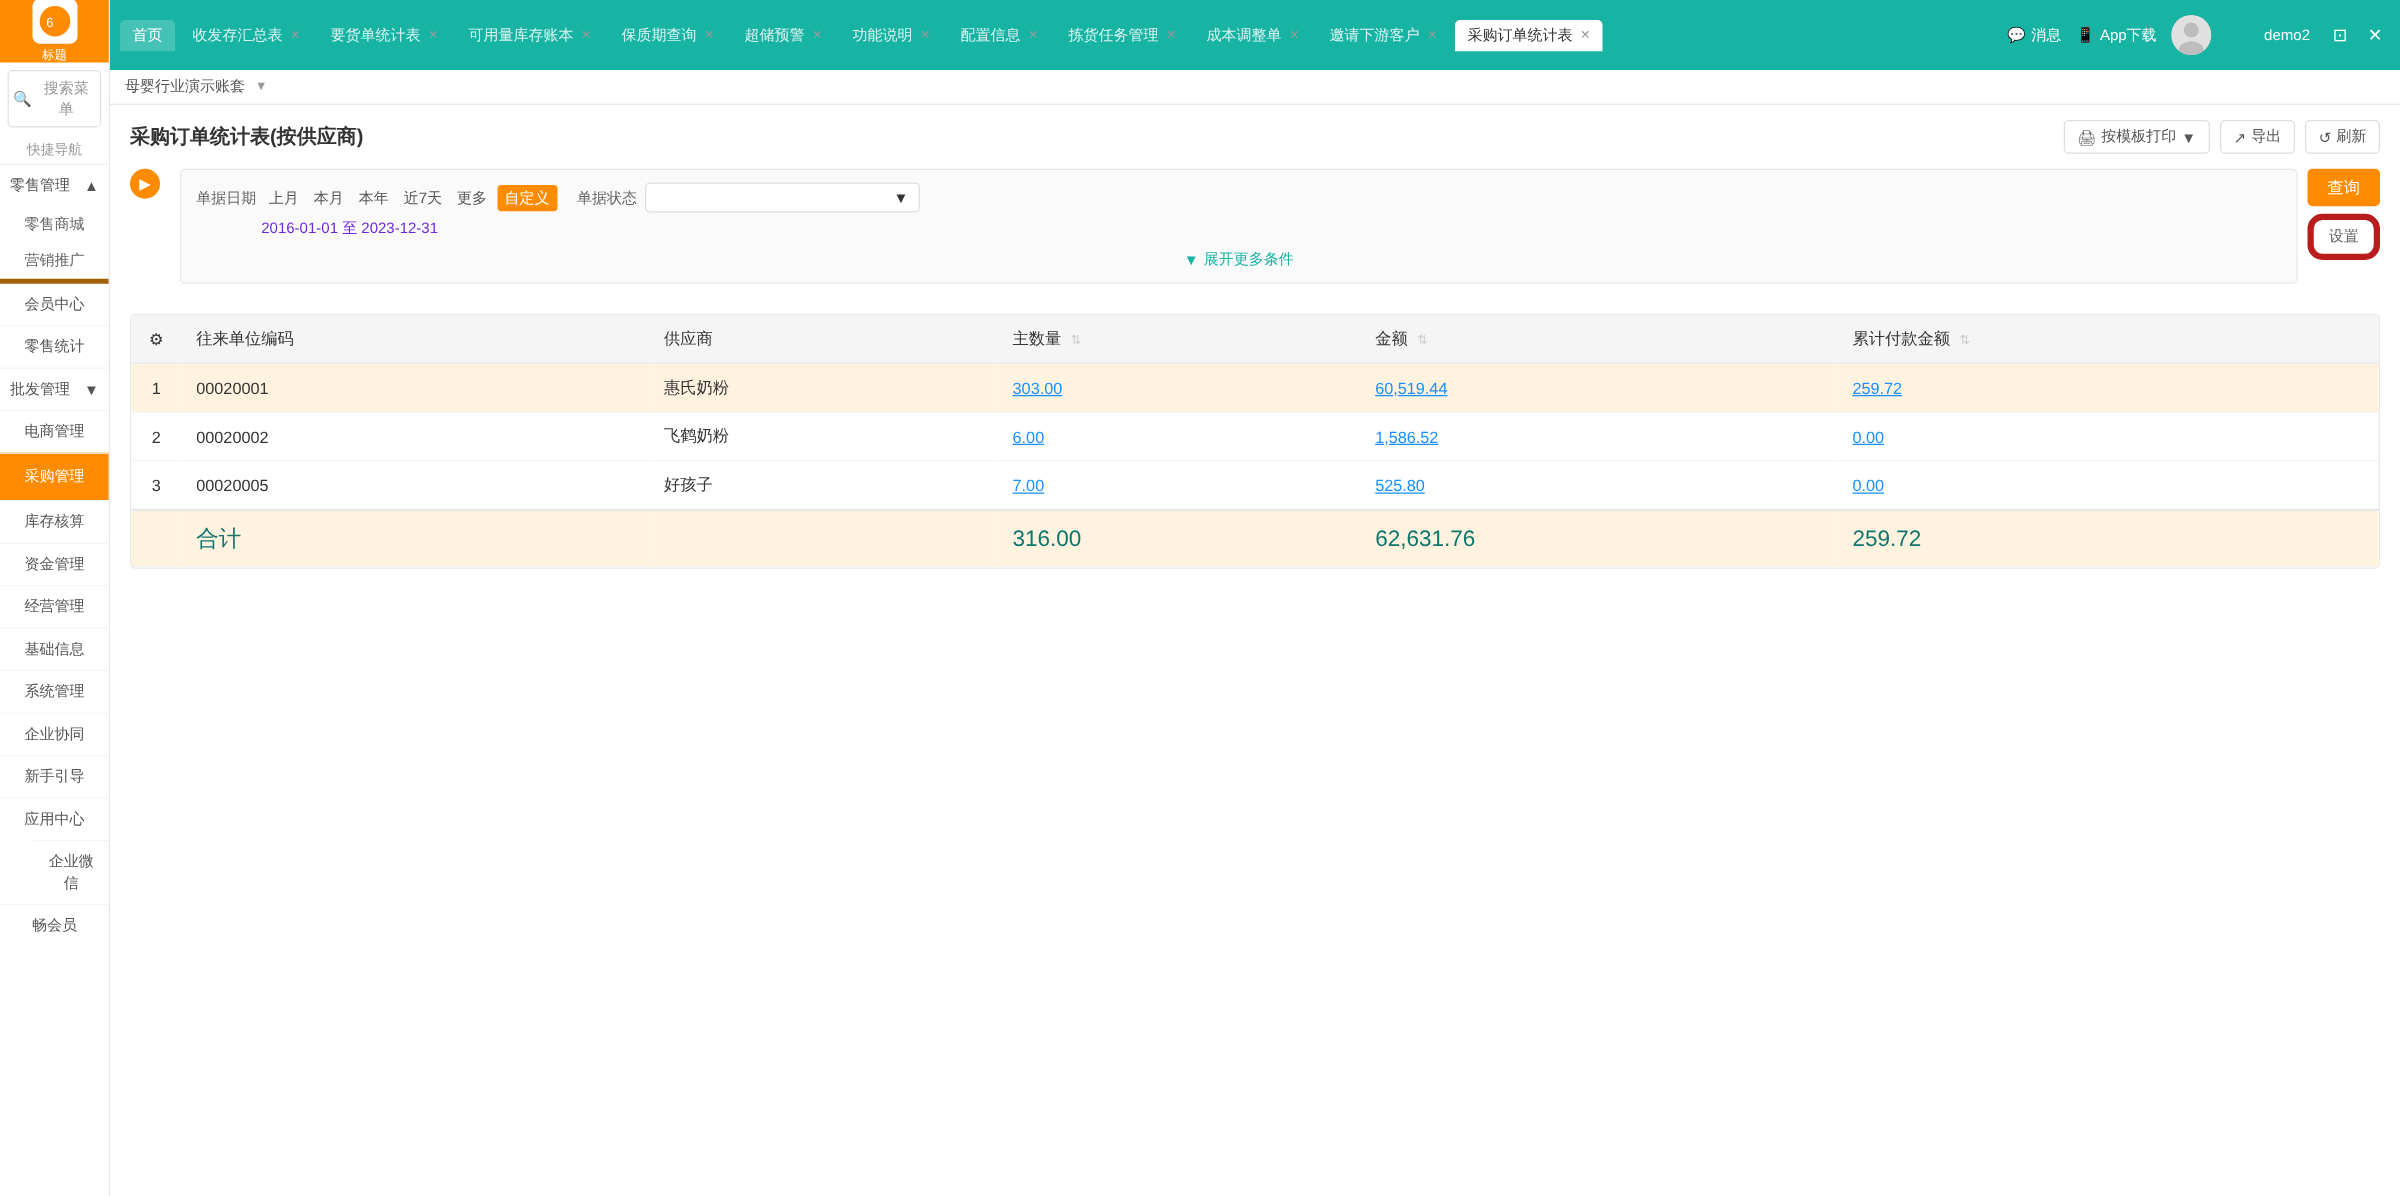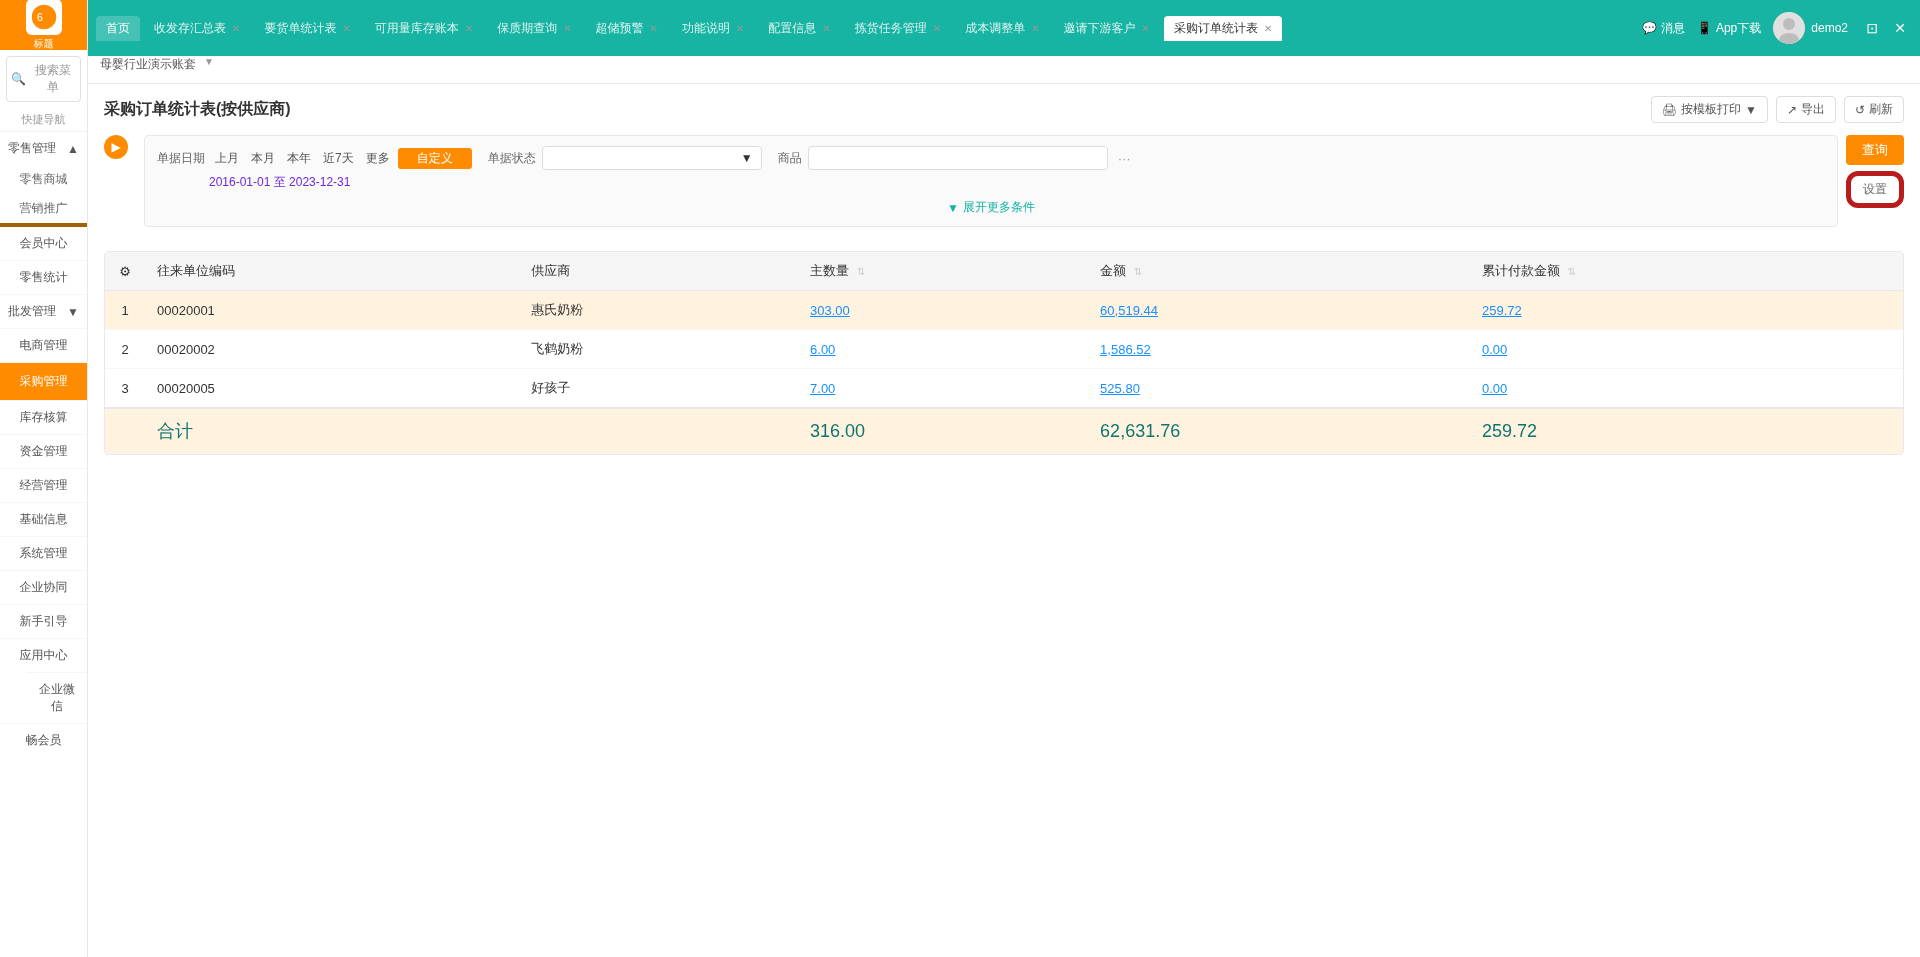--- a/index.html
+++ b/index.html
@@ -18,38 +18,38 @@
     .topbar-tab.active { background: white; color: #333; border-radius: 4px 4px 0 0; }
     .topbar-tab .close-btn { font-size: 10px; color: #999; margin-left: 2px; }
     .topbar-tab.home { background: rgba(255,255,255,0.2); color: white; }
     .topbar-spacer { flex: 1; }
     .topbar-actions { display: flex; align-items: center; gap: 12px; color: white; font-size: 12px; }
     .topbar-action { display: flex; align-items: center; gap: 4px; cursor: pointer; white-space: nowrap; }
     .topbar-win-btns { display: flex; gap: 4px; }
     .topbar-win-btn { width: 24px; height: 24px; display: flex; align-items: center; justify-content: center; color: white; cursor: pointer; font-size: 14px; }
 
     
-    .header-info { background: white; height: 28px; display: flex; align-items: flex-start; padding: 0 12px; border-bottom: 1px solid #e8e8e8; flex-shrink: 0; gap: 8px; }
+    .header-info { background: white; height: 28px; display: flex; align-items: center; padding: 0 12px; border-bottom: 1px solid #e8e8e8; flex-shrink: 0; gap: 8px; }
 
     
     .page-content { flex: 1; padding: 12px 16px; overflow-y: auto; background: white; }
     .page-title { font-size: 16px; font-weight: bold; color: #333; margin-bottom: 12px; display: flex; align-items: center; justify-content: space-between; }
     .page-title-actions { display: flex; align-items: center; gap: 8px; }
     .btn-print { background: none; border: 1px solid #ddd; border-radius: 4px; padding: 4px 10px; font-size: 12px; color: #555; cursor: pointer; display: flex; align-items: center; gap: 4px; }
     .btn-export { background: none; border: 1px solid #ddd; border-radius: 4px; padding: 4px 10px; font-size: 12px; color: #555; cursor: pointer; display: flex; align-items: center; gap: 4px; }
     .btn-refresh { background: none; border: 1px solid #ddd; border-radius: 4px; padding: 4px 10px; font-size: 12px; color: #555; cursor: pointer; display: flex; align-items: center; gap: 4px; }
 
     
     .filter-area { background: #fafafa; border: 1px solid #e8e8e8; border-radius: 4px; padding: 10px 12px; margin-bottom: 12px; }
     .filter-row { display: flex; align-items: center; gap: 16px; flex-wrap: wrap; }
     .filter-item { display: flex; align-items: center; gap: 6px; }
     .filter-label { font-size: 12px; color: #666; white-space: nowrap; }
     .filter-date-shortcuts { display: flex; align-items: center; gap: 4px; }
     .filter-shortcut { font-size: 12px; color: #555; cursor: pointer; padding: 2px 4px; }
-    .filter-shortcut.custom { background: #ff8c00; color: white; border-radius: 3px; padding: 2px 19px; }
+    .filter-shortcut.custom { background: #ff8c00; color: white; border-radius: 3px; padding: 2px 6px; }
     .filter-select { border: 1px solid #ddd; border-radius: 4px; padding: 4px 8px; font-size: 12px; color: #333; background: white; min-width: 200px; cursor: pointer; display: flex; align-items: center; justify-content: space-between; }
     .filter-input { border: 1px solid #ddd; border-radius: 4px; padding: 4px 8px; font-size: 12px; color: #333; background: white; min-width: 200px; }
     .filter-more { display: flex; align-items: center; justify-content: center; margin-top: 8px; }
     .filter-more-btn { color: #17b3a3; font-size: 12px; cursor: pointer; display: flex; align-items: center; gap: 4px; border: none; background: none; }
     .btn-query { background: #ff8c00; color: white; border: none; border-radius: 4px; padding: 6px 16px; font-size: 13px; cursor: pointer; }
     .btn-settings { background: none; border: 5px solid #b91c1c; border-radius: 12px; padding: 5px 10px; font-size: 12px; color: #666; cursor: pointer; }
 
     
     .toggle-arrow { width: 24px; height: 24px; background: #ff8c00; border-radius: 50%; display: flex; align-items: center; justify-content: center; cursor: pointer; color: white; font-size: 12px; margin-right: 8px; }
 
@@ -214,21 +214,21 @@
         <span>App下载</span>
       </div>
       <div style="display:flex;align-items:center;gap:6px;">
         <div class="user-avatar">
           <svg viewBox="0 0 32 32" width="32" height="32">
             <circle cx="16" cy="16" r="16" fill="#e0e0e0"></circle>
             <circle cx="16" cy="12" r="6" fill="#bdbdbd"></circle>
             <ellipse cx="16" cy="28" rx="10" ry="7" fill="#bdbdbd"></ellipse>
           </svg>
         </div>
-        <span style="color:white;font-size:12px;">demo2</span>
+        <span style="color:white;font-size:12px;margin-left:36px;">demo2</span>
       </div>
       <div class="topbar-win-btns">
         <div class="topbar-win-btn">⊡</div>
         <div class="topbar-win-btn">✕</div>
       </div>
     </div>
   </div>
 
   <div class="header-info">
     <span style="font-size:12px;color:#555;">母婴行业演示账套</span>
@@ -274,25 +274,20 @@
               <span class="filter-shortcut custom">自定义</span>
             </div>
           </div>
           <div class="filter-item">
             <span class="filter-label">单据状态</span>
             <div class="filter-select" style="min-width:220px;">
               <span style="color:#ccc;font-size:12px;"></span>
               <span>▼</span>
             </div>
           </div>
-          <div class="filter-item">
-            <span class="filter-label">商品</span>
-            <input class="filter-input" style="min-width: 300px;">
-            <span class="ellipsis-btn">···</span>
-          </div>
         </div>
 
         <div style="padding-left:52px;margin-top:4px;">
           <span style="font-size:12px;color:#6d28d9;">2016-01-01 至 2023-12-31</span>
         </div>
 
         <div class="filter-more">
           <button class="filter-more-btn">
             <span>▼</span>
             <span>展开更多条件</span>

